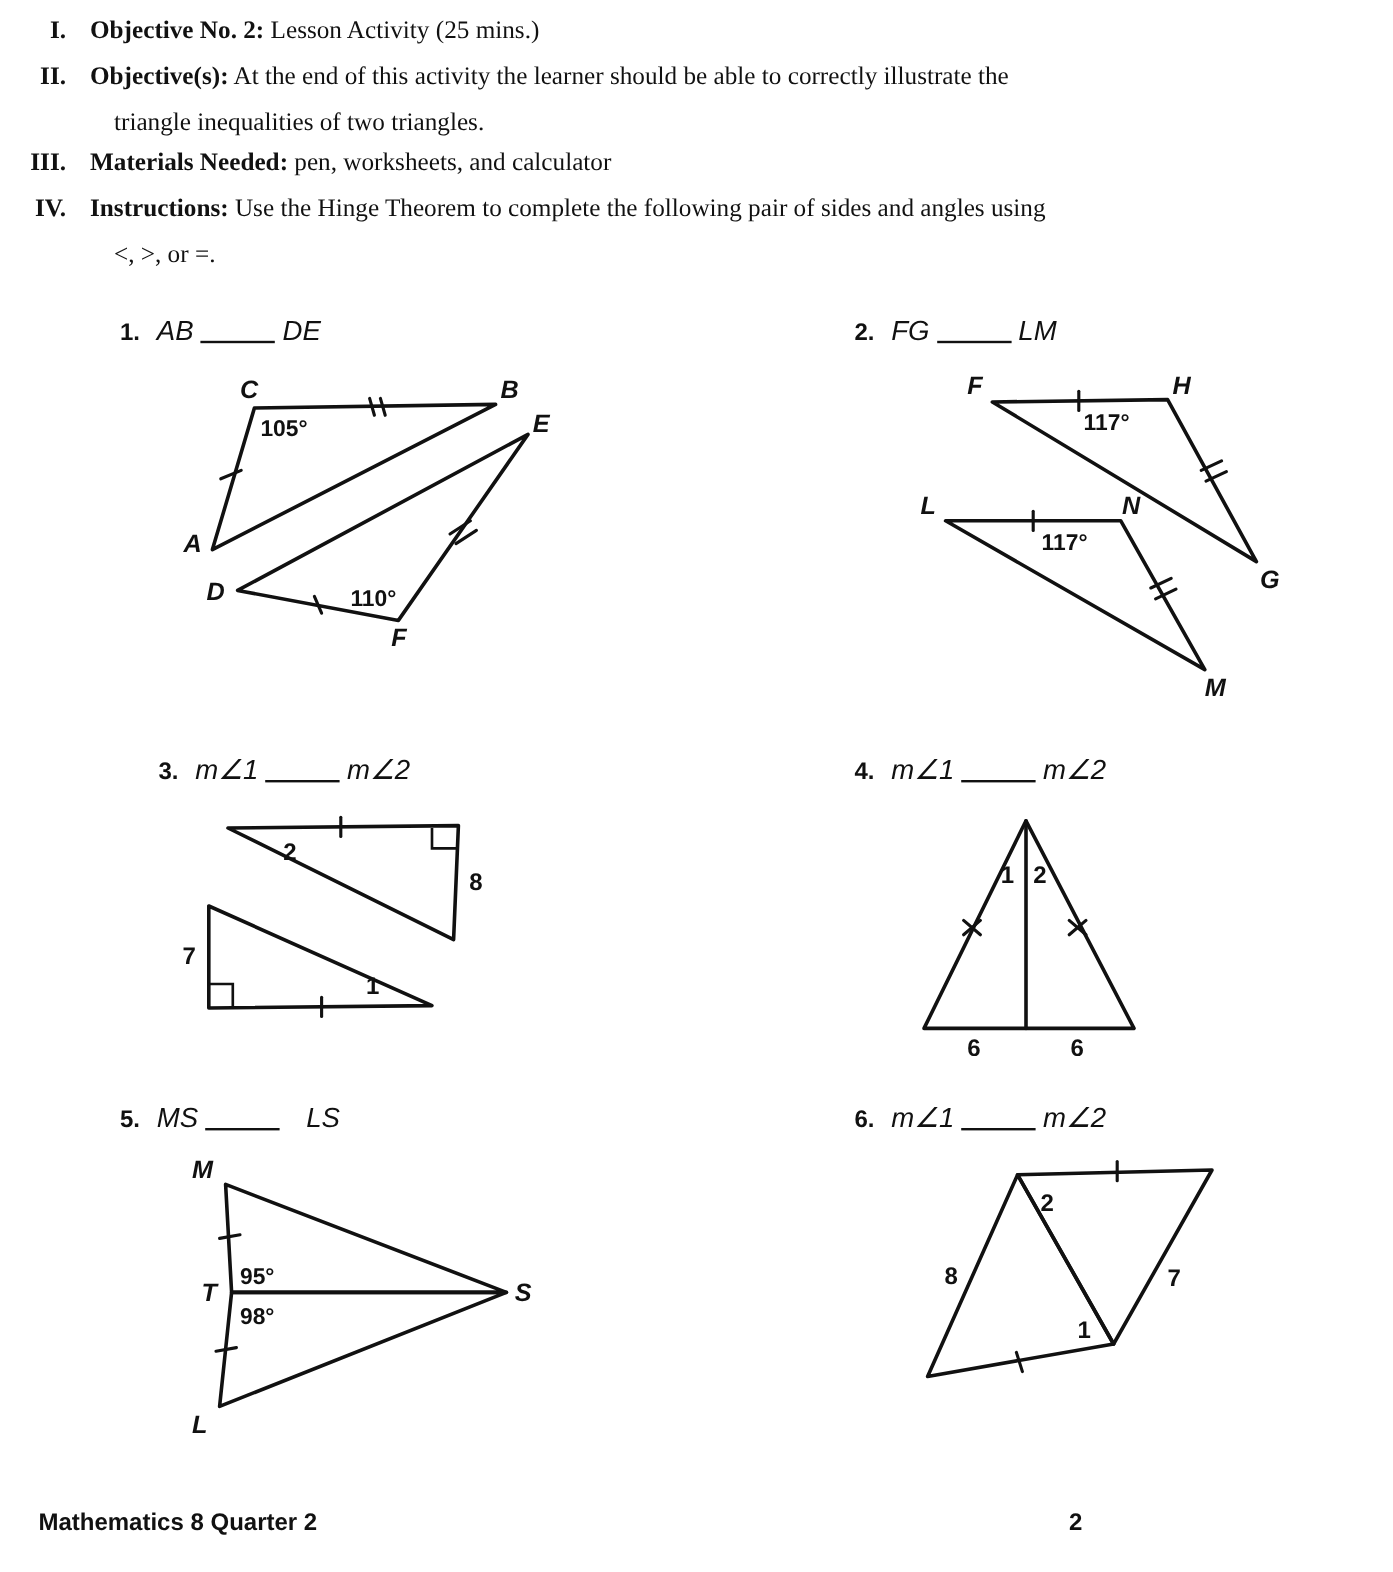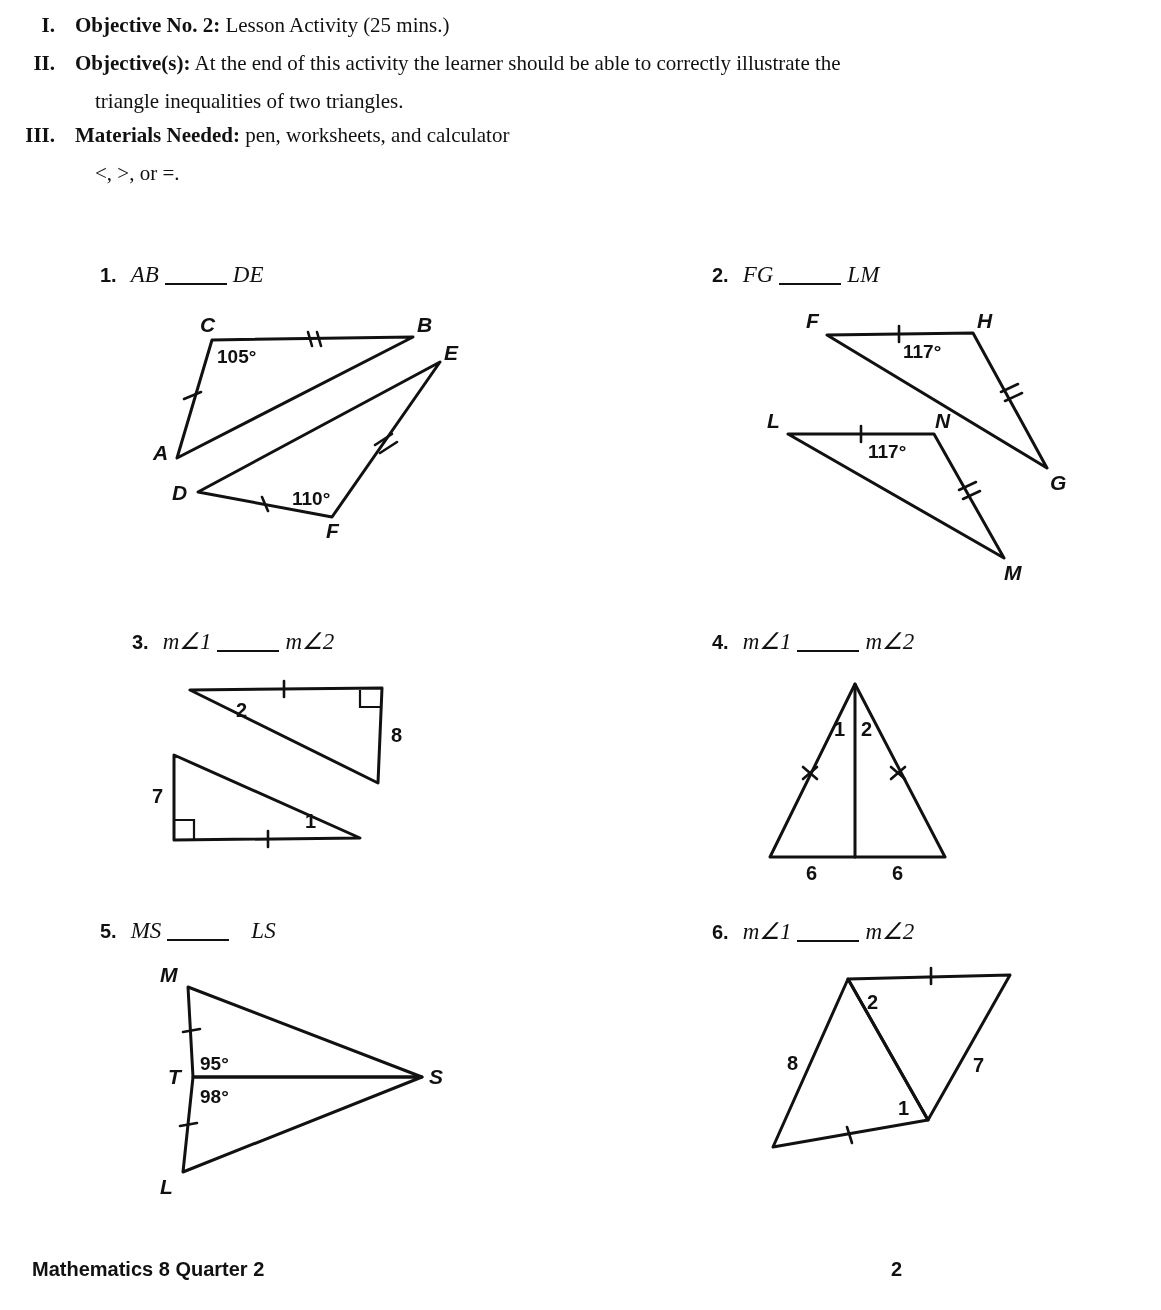--- a/index.html
+++ b/index.html
@@ -57,21 +57,21 @@
     white-space: nowrap;
     font-size: 22px;
   }
   .prob-num {
     font-family: "Liberation Sans", sans-serif;
     font-weight: bold;
     font-size: 20px;
   }
   .prob-expr {
     font-style: italic;
-    font-family: Liberation Serif, serif;
+    font-family: Liberation Sans, sans-serif;
     font-size: 23px;
     margin-left: 14px;
   }
   .blank {
     display: inline-block;
     width: 62px;
     border-bottom: 2px solid #111;
     margin: 0 6px;
     vertical-align: -3px;
     height: 14px;
@@ -157,20 +157,24 @@
     <div class="inst-numeral">II.</div>
     <div class="inst-body"><span class="lead">Objective(s):</span><span> At the end of this activity the learner should be able to correctly illustrate the</span></div>
   </div>
   <div class="inst-cont">triangle inequalities of two triangles.</div>
 
   <div class="inst-row">
     <div class="inst-numeral">III.</div>
     <div class="inst-body"><span class="lead">Materials Needed:</span><span> pen, worksheets, and calculator</span></div>
   </div>
 
+  <div class="inst-row">
+    <div class="inst-numeral">IV.</div>
+    <div class="inst-body"><span class="lead">Instructions:</span><span> Use the Hinge Theorem to complete the following pair of sides and angles using</span></div>
+  </div>
   <div class="inst-cont">&lt;, &gt;, or =.</div>
 
 </div>
 
 <div class="prob-head" style="left:100px; top:262px;">
   <span class="prob-num">1.</span><span class="prob-expr">AB</span><span class="blank"></span><span class="prob-expr" style="margin-left:0;">DE</span>
 </div>
 <div class="figure" style="left:140px; top:310px;">
   <svg width="340" height="250" viewBox="0 0 340 250">
 

